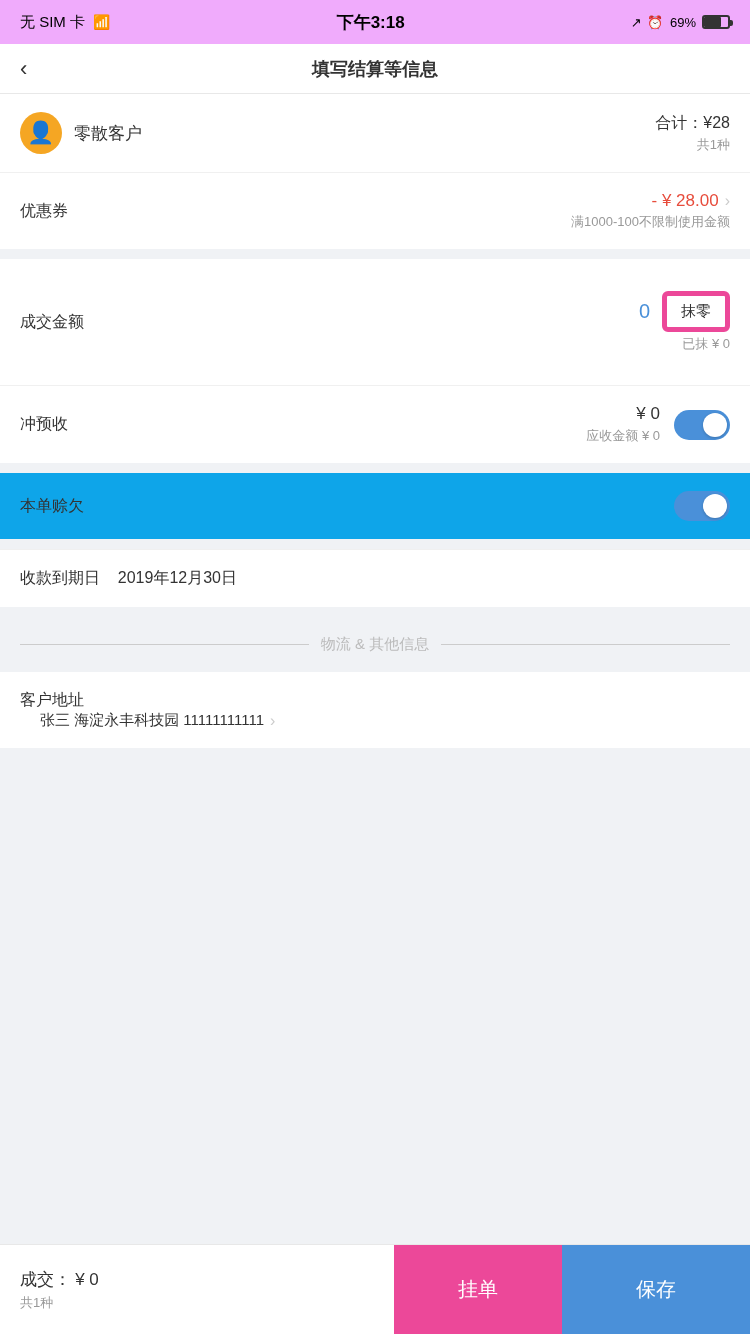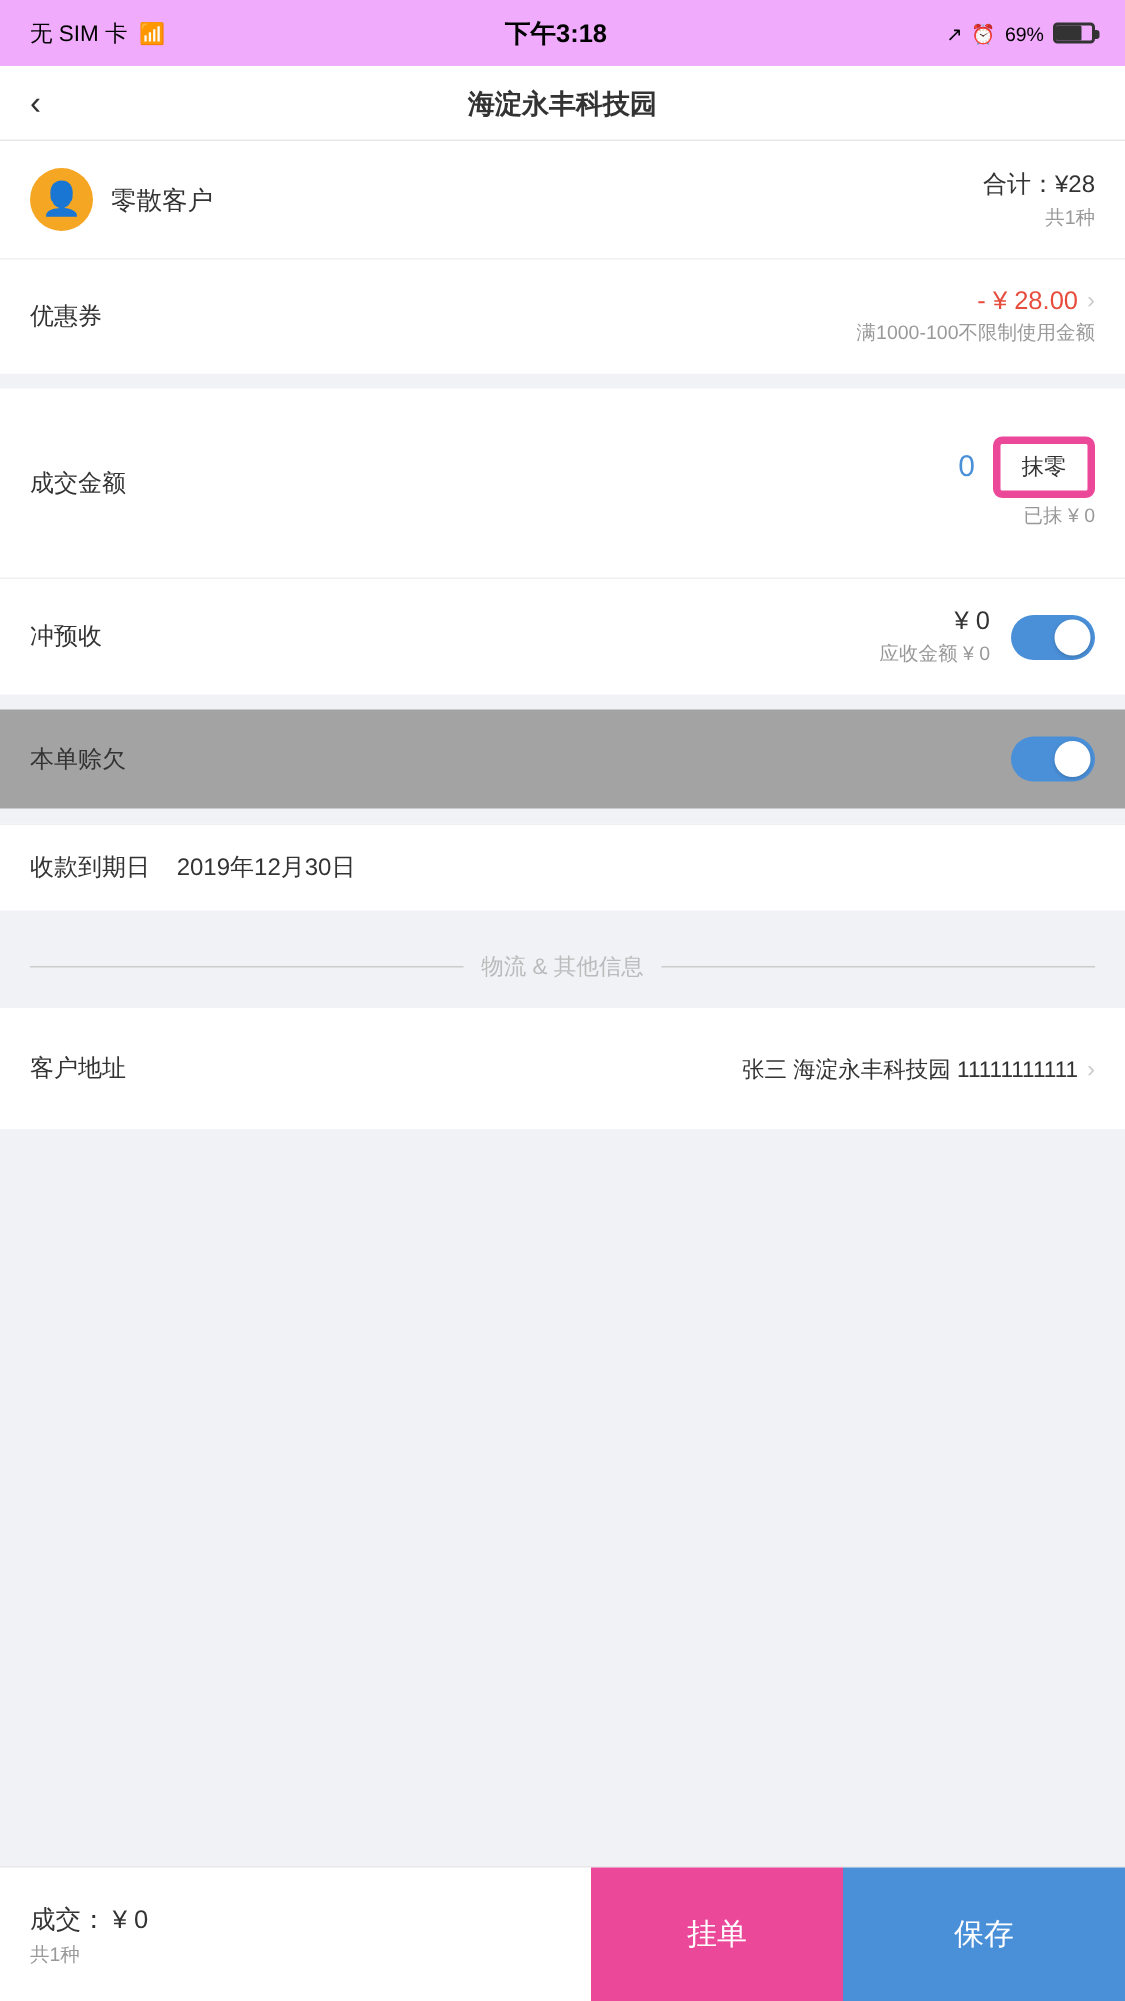--- a/index.html
+++ b/index.html
@@ -161,21 +161,21 @@
       position: absolute;
       right: 3px; top: 3px;
       width: 24px; height: 24px;
       background: #fff;
       border-radius: 50%;
       box-shadow: 0 1px 3px rgba(0,0,0,0.2);
     }
 
     
     .debt-section {
-      background: #a3a3a3;
+      background: #0ea5e9;
       margin-bottom: 10px;
       padding: 18px 20px;
       display: flex;
       align-items: center;
       justify-content: space-between;
     }
     .debt-label { font-size: 16px; color: #333; }
 
     
     .due-date-row {
@@ -199,25 +199,26 @@
       gap: 12px;
     }
     .divider-line {
       flex: 1; height: 1px; background: #ccc;
     }
     .logistics-label { font-size: 15px; color: #bbb; }
 
     
     .address-section {
       background: #fff;
-      padding: 30px 20px;
-      display: flex;
-      align-items: flex-end;
-      justify-content: space-between;
-      cursor: pointer;
+      padding: 18px 20px;
+      display: flex;
+      align-items: flex-start;
+      justify-content: space-between;
+      cursor: pointer;
+      flex-direction: column;
     }
     .address-label { font-size: 16px; color: #333; flex-shrink: 0; }
     .address-value { font-size: 15px; color: #333; margin-left: 20px; flex: 1; }
     .address-right { display: flex; align-items: center; gap: 6px; }
 
     
     .empty-space {
       height: 180px;
       background: #f0f2f5;
     }
@@ -279,21 +280,21 @@
     <span>⏰</span>
     <span>69%</span>
     <div class="battery-bar">
       <div class="battery-fill"></div>
     </div>
   </div>
 </div>
 
 <div class="nav-bar">
   <div class="nav-back">‹</div>
-  <div class="nav-title">海淀永丰科技园</div>
+  <div class="nav-title">填写结算等信息</div>
 </div>
 
 <div class="content">
 
   <div class="section">
     <div class="customer-row">
       <div class="customer-left">
         <div class="customer-avatar">
           <span>👤</span>
         </div>

